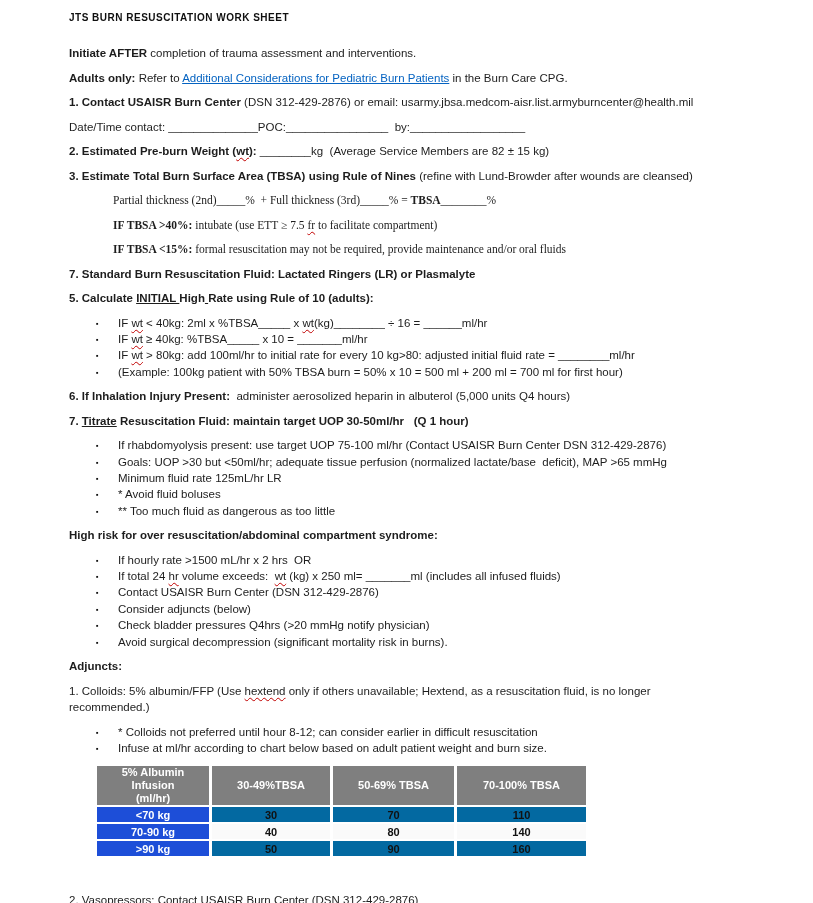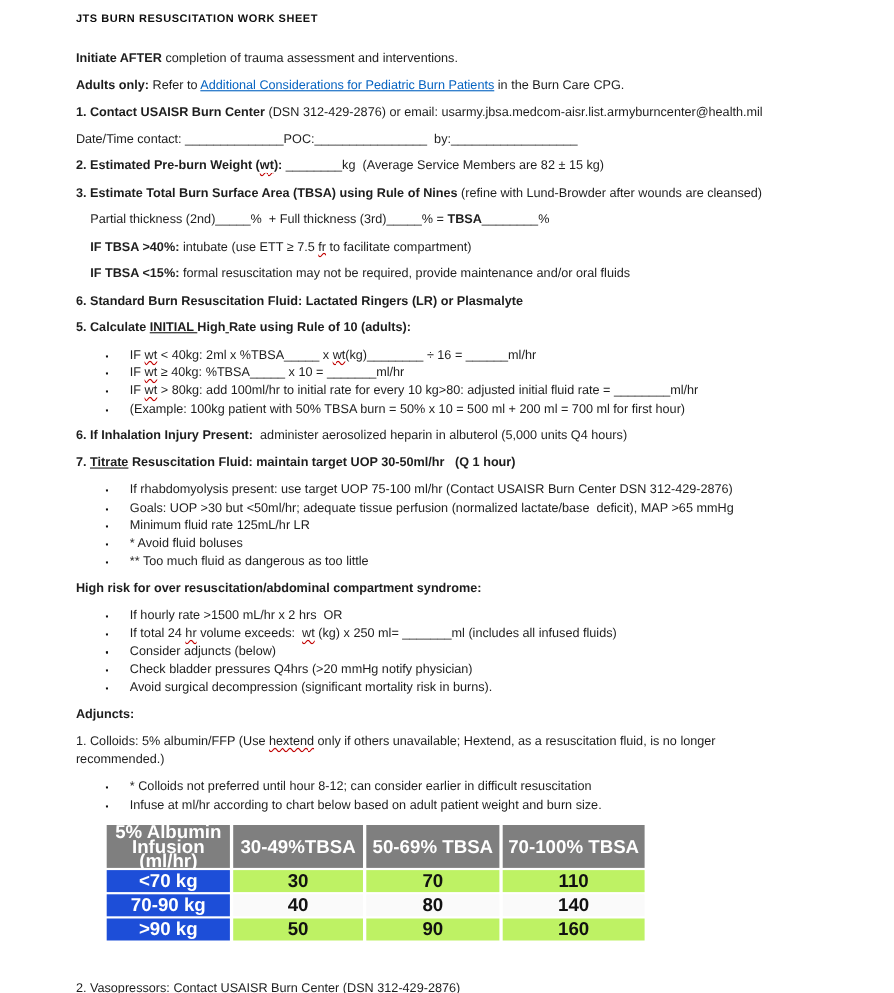--- a/index.html
+++ b/index.html
@@ -9,29 +9,29 @@
     font-family:"Liberation Sans",sans-serif;font-size:11.5px;
     padding:10px 0 0 69px;overflow:hidden;
   }
   .title{font-size:10px;font-weight:700;letter-spacing:.5px;line-height:16px;margin:0 0 19px 0;color:#0f0f0f;}
   .para{margin:0 0 8px 0;line-height:16.5px;}
   .seg{white-space:pre;}
   .b{font-weight:700;text-align:center;}
   .u{text-decoration:underline;}
   .sq{text-decoration-line:underline;text-decoration-style:wavy;text-decoration-color:#C00000;text-decoration-thickness:1px;text-underline-offset:2px;}
   .link{color:#0563C1;text-decoration:underline;cursor:pointer;}
-  .ind1{margin-left:13px;}
+  .ind1{margin-left:44px;font-family:Liberation Serif, serif;}
   ul.blist{list-style:none;margin:0 0 8px 0;padding:0;}
   ul.blist li{position:relative;padding-left:49px;line-height:16.4px;}
   .marker{position:absolute;left:27px;top:1px;font-size:7.5px;color:#111;}
-  table.albumin{border-collapse:separate;border-spacing:3px 2px;margin:1px 0 0 25px;font-size:17px;table-layout:fixed;}
+  table.albumin{border-collapse:separate;border-spacing:3px 2px;margin:1px 0 0 25px;font-size:11px;table-layout:fixed;}
   table.albumin th,table.albumin td{text-align:center;vertical-align:middle;padding:0 2px;overflow:hidden;}
   table.albumin thead th{background:#7F7F7F;color:#ffffff;font-weight:700;height:27px;line-height:13px;}
   table.albumin tbody th{background:#1d4ed8;color:#ffffff;font-weight:700;height:15px;}
-  table.albumin tbody td{background:#bef264;color:#111111;font-weight:700;height:15px;}
+  table.albumin tbody td{background:#0369a1;color:#111111;font-weight:700;height:15px;}
   table.albumin tr.alt td{background:#FAFAFA;}
   .c1{width:108px;}.c2{width:114px;}.c3{width:117px;}.c4{width:125px;}
   .vaso{margin-top:34px;}
 </style>
 </head>
 <body>
 
 <div class="page">
 
   <h1 class="title">JTS  BURN  RESUSCITATION  WORK SHEET</h1>
@@ -47,21 +47,21 @@
   <p class="para"><span class="seg b">2. Estimated Pre-burn Weight (</span><span class="seg b sq">wt</span><span class="seg b">):</span><span class="seg"> ________kg  (Average Service Members are 82 ± 15 kg)</span></p>
 
   <p class="para"><span class="seg b">3. Estimate Total Burn Surface Area (TBSA) using Rule of Nines</span><span class="seg"> (refine with Lund-Browder after wounds are cleansed)</span></p>
 
   <p class="para ind1"><span class="seg">Partial thickness (2nd)_____%  + Full thickness (3rd)_____% = </span><span class="seg b">TBSA</span><span class="seg">________%</span></p>
 
   <p class="para ind1"><span class="seg b">IF TBSA &gt;40%:</span><span class="seg"> intubate (use ETT ≥ 7.5 </span><span class="seg sq">fr</span><span class="seg"> to facilitate compartment)</span></p>
 
   <p class="para ind1"><span class="seg b">IF TBSA &lt;15%:</span><span class="seg"> formal resuscitation may not be required, provide maintenance and/or oral fluids</span></p>
 
-  <p class="para"><span class="seg b">6. Standard Burn Resuscitation Fluid: Lactated Ringers (LR) or Plasmalyte</span></p>
+  <p class="para"><span class="seg b">7. Standard Burn Resuscitation Fluid: Lactated Ringers (LR) or Plasmalyte</span></p>
 
   <p class="para"><span class="seg b">5. Calculate </span><span class="seg b u">INITIAL </span><span class="seg b">High</span><span class="seg b u"> </span><span class="seg b">Rate using Rule of 10 (adults):</span></p>
 
   <ul class="blist">
     <li><span class="marker">▪</span><span class="seg">IF </span><span class="seg sq">wt</span><span class="seg"> &lt; 40kg: 2ml x %TBSA_____ x </span><span class="seg sq">wt</span><span class="seg">(kg)________ ÷ 16 = ______ml/hr</span></li>
     <li><span class="marker">▪</span><span class="seg">IF </span><span class="seg sq">wt</span><span class="seg"> ≥ 40kg: %TBSA_____ x 10 = _______ml/hr</span></li>
     <li><span class="marker">▪</span><span class="seg">IF </span><span class="seg sq">wt</span><span class="seg"> &gt; 80kg: add 100ml/hr to initial rate for every 10 kg&gt;80: adjusted initial fluid rate = ________ml/hr</span></li>
     <li><span class="marker">▪</span><span class="seg">(Example: 100kg patient with 50% TBSA burn = 50% x 10 = 500 ml + 200 ml = 700 ml for first hour)</span></li>
   </ul>
 
@@ -75,21 +75,21 @@
     <li><span class="marker">▪</span><span class="seg">Minimum fluid rate 125mL/hr LR</span></li>
     <li><span class="marker">▪</span><span class="seg">* Avoid fluid boluses</span></li>
     <li><span class="marker">▪</span><span class="seg">** Too much fluid as dangerous as too little</span></li>
   </ul>
 
   <p class="para"><span class="seg b">High risk for over resuscitation/abdominal compartment syndrome:</span></p>
 
   <ul class="blist">
     <li><span class="marker">▪</span><span class="seg">If hourly rate &gt;1500 mL/hr x 2 hrs  OR</span></li>
     <li><span class="marker">▪</span><span class="seg">If total 24 </span><span class="seg sq">hr</span><span class="seg"> volume exceeds:  </span><span class="seg sq">wt</span><span class="seg"> (kg) x 250 ml= _______ml (includes all infused fluids)</span></li>
-    <li><span class="marker">▪</span></li>
+    <li><span class="marker">▪</span><span class="seg">Contact USAISR Burn Center (DSN 312-429-2876)</span></li>
     <li><span class="marker">▪</span><span class="seg">Consider adjuncts (below)</span></li>
     <li><span class="marker">▪</span><span class="seg">Check bladder pressures Q4hrs (&gt;20 mmHg notify physician)</span></li>
     <li><span class="marker">▪</span><span class="seg">Avoid surgical decompression (significant mortality risk in burns).</span></li>
   </ul>
 
   <p class="para"><span class="seg b">Adjuncts:</span></p>
 
   <p class="para"><span class="seg">1. Colloids: 5% albumin/FFP (Use </span><span class="seg sq">hextend</span><span class="seg"> only if others unavailable; Hextend, as a resuscitation fluid, is no longer</span><br><span class="seg">recommended.)</span></p>
 
   <ul class="blist">

